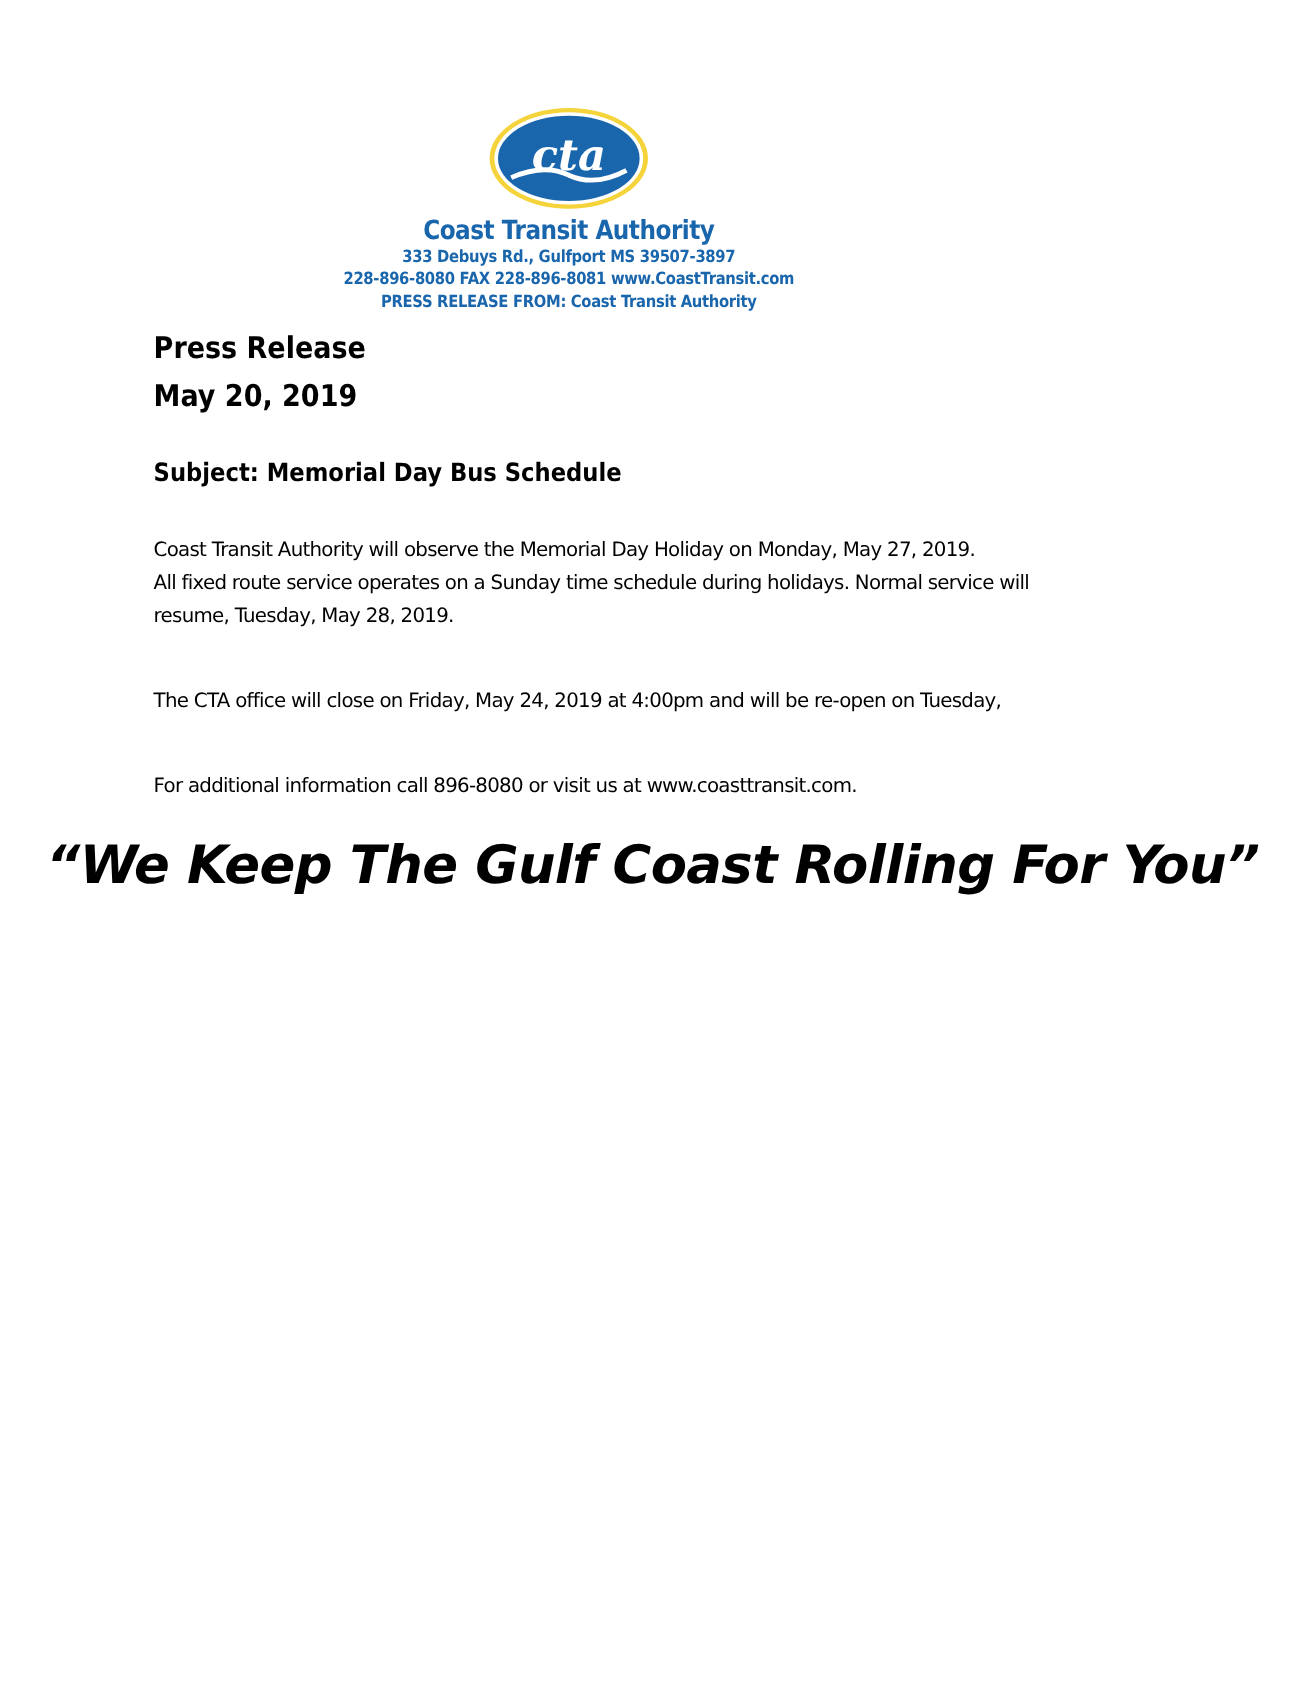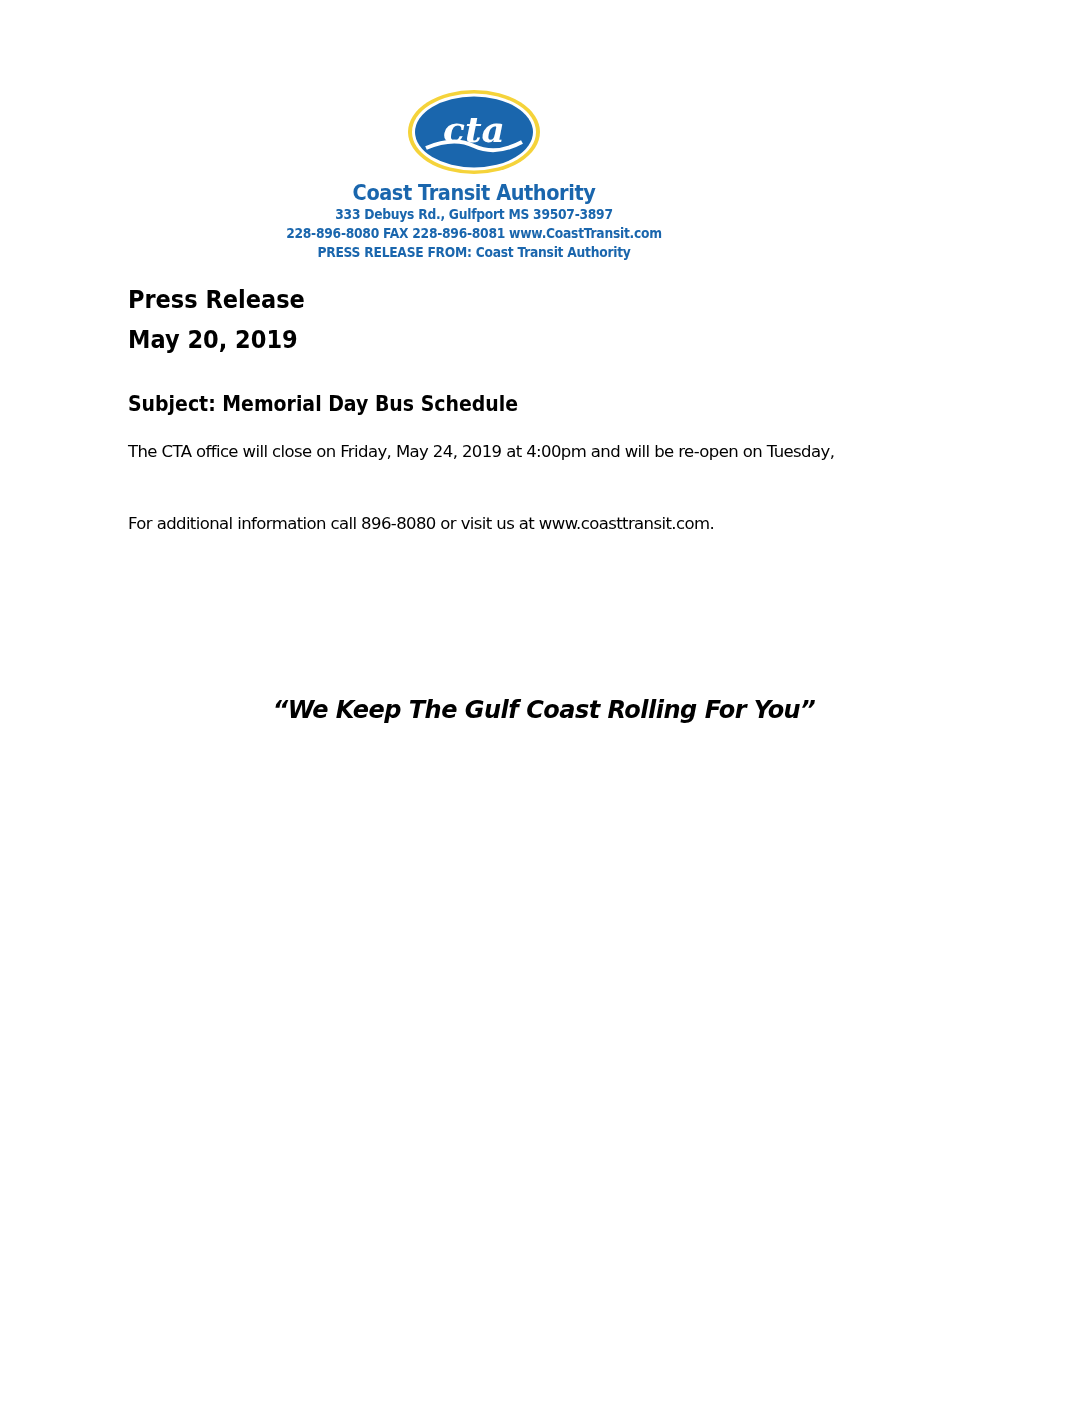--- a/index.html
+++ b/index.html
@@ -1,28 +1,28 @@
 <!DOCTYPE html>
 <html><head>
 <meta charset="utf-8">
 <style>
   html, body { margin: 0; padding: 0; background: #ffffff; }
   body { width: 1088px; height: 1408px; position: relative; overflow: hidden; font-family: "Liberation Sans", "DejaVu Sans", sans-serif; color: #000; }
   .letterhead { position: absolute; left: 0; top: 86px; width: 948px; text-align: center; }
   .logo { display: block; margin: 0 auto; width: 140px; height: 92px; }
   .org-name { color: #1a66ad; font-family: "DejaVu Sans", sans-serif; font-weight: bold; font-size: 22px; margin-top: 2px; letter-spacing: -0.5px; transform: scaleX(0.88); }
   .lh-line { color: #1a66ad; font-family: "DejaVu Sans", sans-serif; font-weight: bold; font-size: 14px; line-height: 19px; letter-spacing: -0.3px; transform: scaleX(0.88); }
-  .content { position: absolute; left: 128px; top: 280px; width: 840px; }
+  .content { position: absolute; left: 128px; top: 270px; width: 840px; }
   .title { font-family: "DejaVu Sans", sans-serif; font-weight: bold; font-size: 25px; line-height: 40px; margin: 0; transform-origin: left; transform: scaleX(0.9); }
   .subject { font-family: "DejaVu Sans", sans-serif; font-weight: bold; font-size: 21px; margin: 24px 0 0 0; line-height: 40px; transform-origin: left; transform: scaleX(0.9); }
   .para { font-family: "DejaVu Sans", sans-serif; font-size: 16.5px; line-height: 27.5px; margin: 0; letter-spacing: -0.6px; }
   .p1 { margin-top: 30px; }
-  .p2 { margin-top: 14px; }
+  .p2 { margin-top: 43px; }
   .p3 { margin-top: 44px; }
-  .slogan { position: absolute; left: 0; top: 696px; width: 1088px; text-align: center; font-family: "DejaVu Sans", sans-serif; font-style: italic; font-weight: bold; font-size: 24px; letter-spacing: -0.5px; }
+  .slogan { position: absolute; left: 0; top: 696px; width: 1088px; text-align: center; font-family: "DejaVu Sans", sans-serif; font-style: italic; font-weight: bold; font-size: 44px; letter-spacing: -0.5px; }
 </style>
 </head>
 <body>
 
 <div class="letterhead">
   <svg class="logo" viewBox="0 0 140 92">
     <ellipse cx="70" cy="46" rx="66" ry="42" fill="#f5d33a"></ellipse>
     <ellipse cx="70" cy="46" rx="62" ry="38.5" fill="#ffffff"></ellipse>
     <ellipse cx="70" cy="46" rx="59" ry="35.5" fill="#1a66ad"></ellipse>
     <path d="M22 62 Q50 50 70 60 Q92 70 118 56" stroke="#ffffff" stroke-width="4" fill="none"></path>
@@ -32,20 +32,25 @@
   <div class="lh-line">333 Debuys Rd., Gulfport MS 39507-3897</div>
   <div class="lh-line">228-896-8080  FAX 228-896-8081  www.CoastTransit.com</div>
   <div class="lh-line">PRESS RELEASE FROM: Coast Transit Authority</div>
 </div>
 
 <div class="content">
   <div class="title">Press Release</div>
   <div class="title">May 20, 2019</div>
   <div class="subject">Subject: Memorial Day Bus Schedule</div>
 
+  <div class="para p1">
+    <div>Coast Transit Authority will observe the Memorial Day Holiday on Monday, May 27, 2019.</div>
+    <div>All fixed route service operates on a Sunday time schedule during holidays. Normal service will</div>
+    <div>resume, Tuesday, May 28, 2019.</div>
+  </div>
 
   <div class="para p2">
     <div>The CTA office will close on Friday, May 24, 2019 at 4:00pm and will be re-open on  Tuesday,</div>
   </div>
 
   <div class="para p3">
     <div>For additional information call 896-8080 or visit us at www.coasttransit.com.</div>
   </div>
 </div>
 

